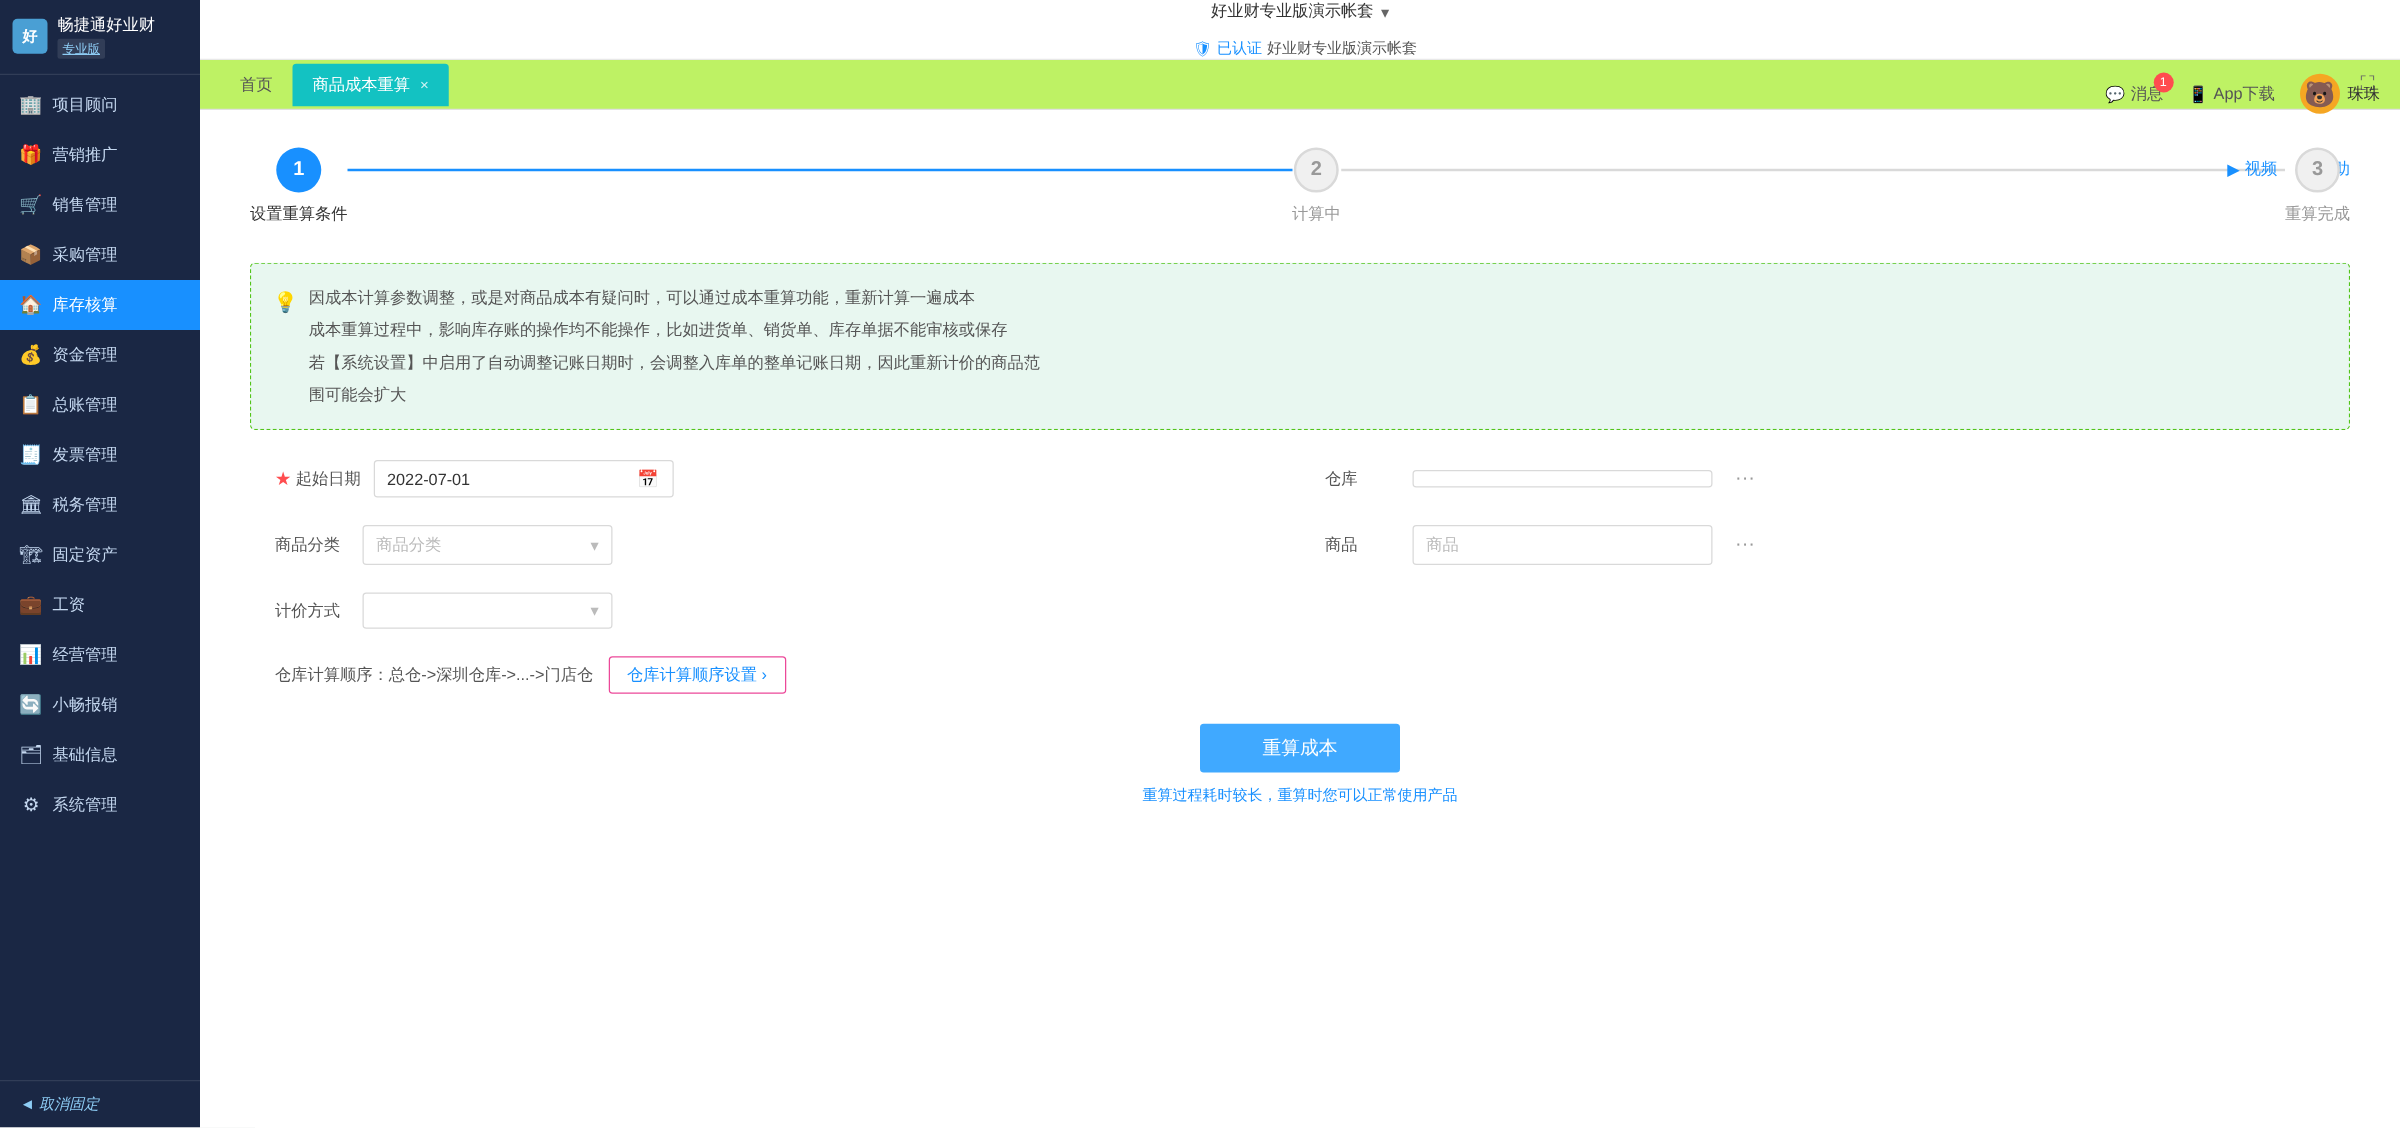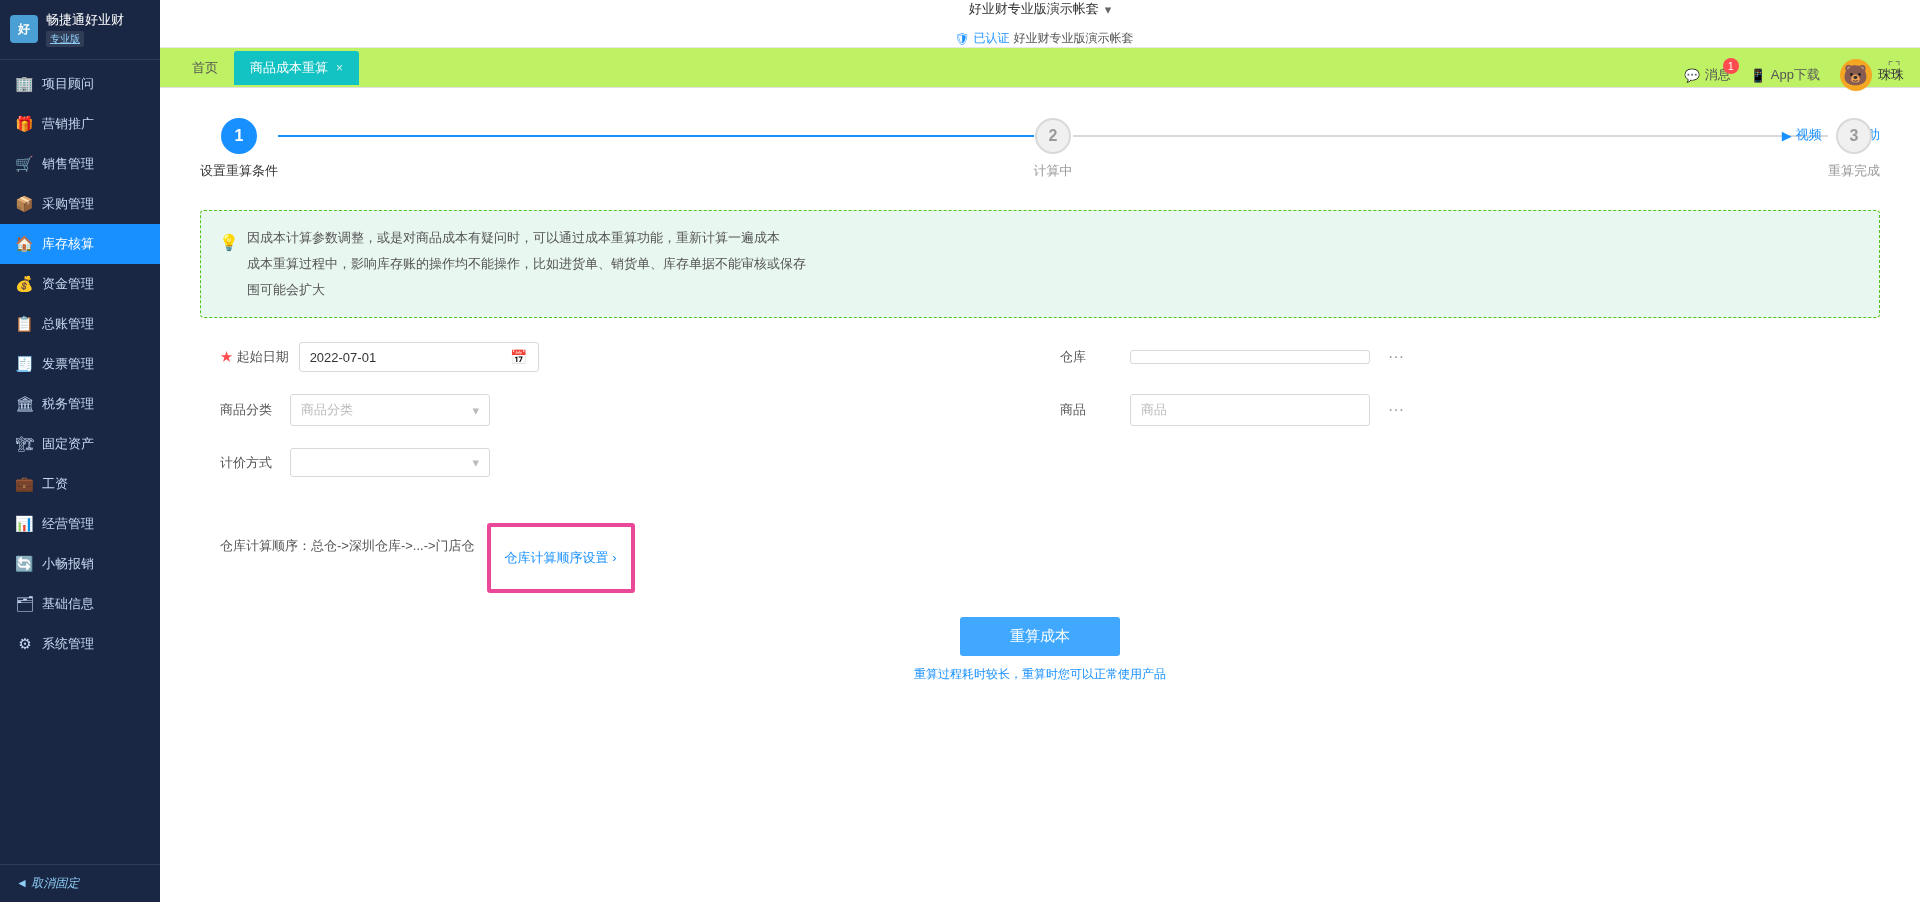--- a/index.html
+++ b/index.html
@@ -69,21 +69,21 @@
     .form-input { border: 1px solid #d9d9d9; border-radius: 3px; padding: 6px 10px; font-size: 13px; color: #333; background: white; width: 200px; display: flex; align-items: center; justify-content: space-between; }
     .form-input-wide { width: 240px; }
     .form-input-placeholder { color: #bbb; }
     .form-input-icon { color: #1890ff; font-size: 14px; cursor: pointer; }
     .form-select { border: 1px solid #d9d9d9; border-radius: 3px; padding: 6px 10px; font-size: 13px; color: #bbb; background: white; width: 200px; display: flex; align-items: center; justify-content: space-between; cursor: pointer; }
     .form-dots { color: #999; font-size: 16px; cursor: pointer; padding: 4px 8px; }
 
     
     .calc-order-row { display: flex; align-items: center; gap: 12px; margin-bottom: 24px; padding-left: 0; }
     .calc-order-label { color: #555; font-size: 13px; white-space: nowrap; }
-    .calc-order-btn { border: 4px solid #ec4899; color: #1890ff; background: white; border-radius: 3px; padding: 22px 14px; font-size: 13px; cursor: pointer; display: flex; align-items: center; gap: 4px; margin-top: 24px; }
+    .calc-order-btn { border: 1px solid #ec4899; color: #1890ff; background: white; border-radius: 3px; padding: 5px 14px; font-size: 13px; cursor: pointer; display: flex; align-items: center; gap: 4px; }
 
     
     .action-center { display: flex; flex-direction: column; align-items: center; gap: 10px; margin-top: 10px; }
     .btn-recalc { background: #40a9ff; color: white; border: none; border-radius: 3px; padding: 10px 50px; font-size: 15px; cursor: pointer; }
     .action-hint { color: #1890ff; font-size: 12px; }
   </style>
 </head>
 <body>
 
 <div class="sidebar">
@@ -240,20 +240,21 @@
           <span>帮助</span>
         </span>
       </div>
     </div>
 
     <div class="notice-box">
       <span class="notice-icon">💡</span>
       <div>
         <div>因成本计算参数调整，或是对商品成本有疑问时，可以通过成本重算功能，重新计算一遍成本</div>
         <div>成本重算过程中，影响库存账的操作均不能操作，比如进货单、销货单、库存单据不能审核或保存</div>
+        <div>若【系统设置】中启用了自动调整记账日期时，会调整入库单的整单记账日期，因此重新计价的商品范</div>
         <div>围可能会扩大</div>
       </div>
     </div>
 
     <div class="form-section">
 
       <div class="form-row">
         <div class="form-field">
           <span class="form-label">
             <span style="color:#ff4d4f;">★ </span>

